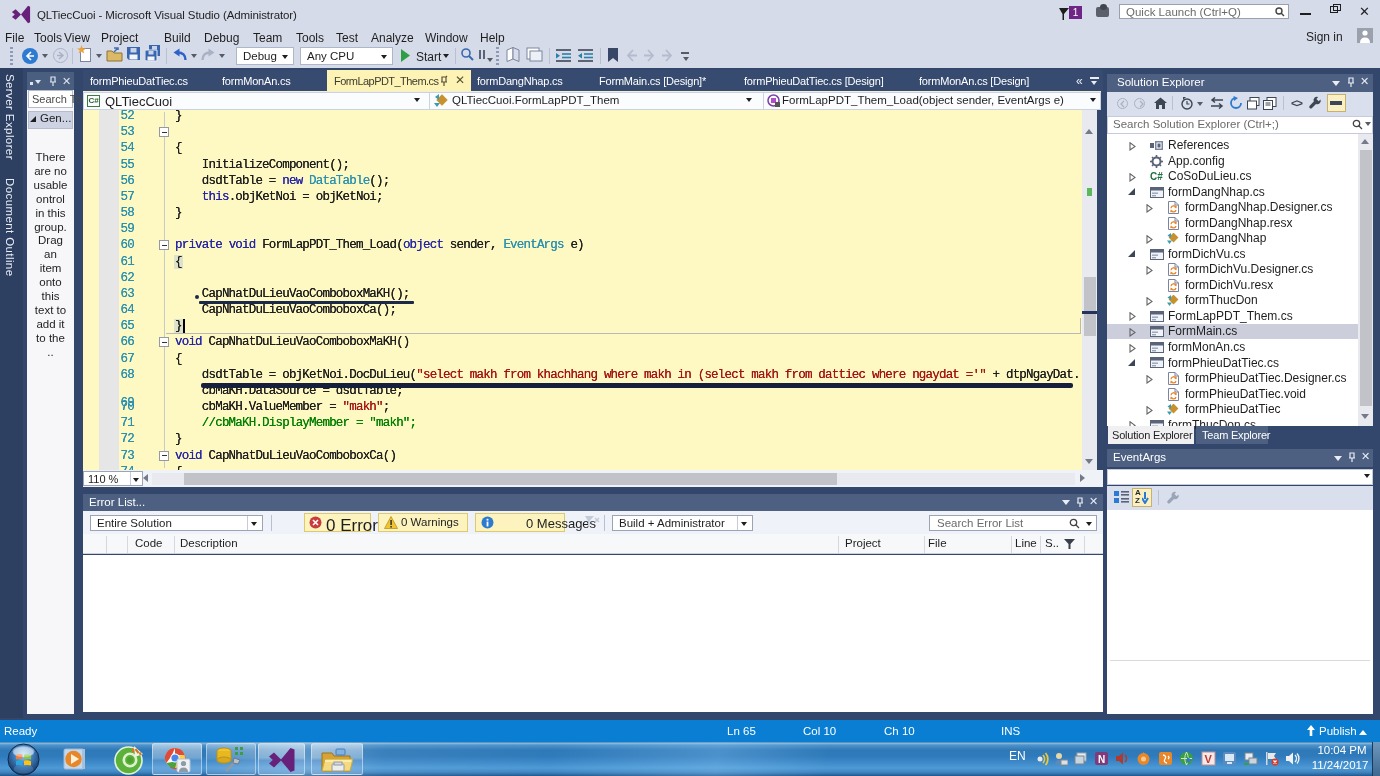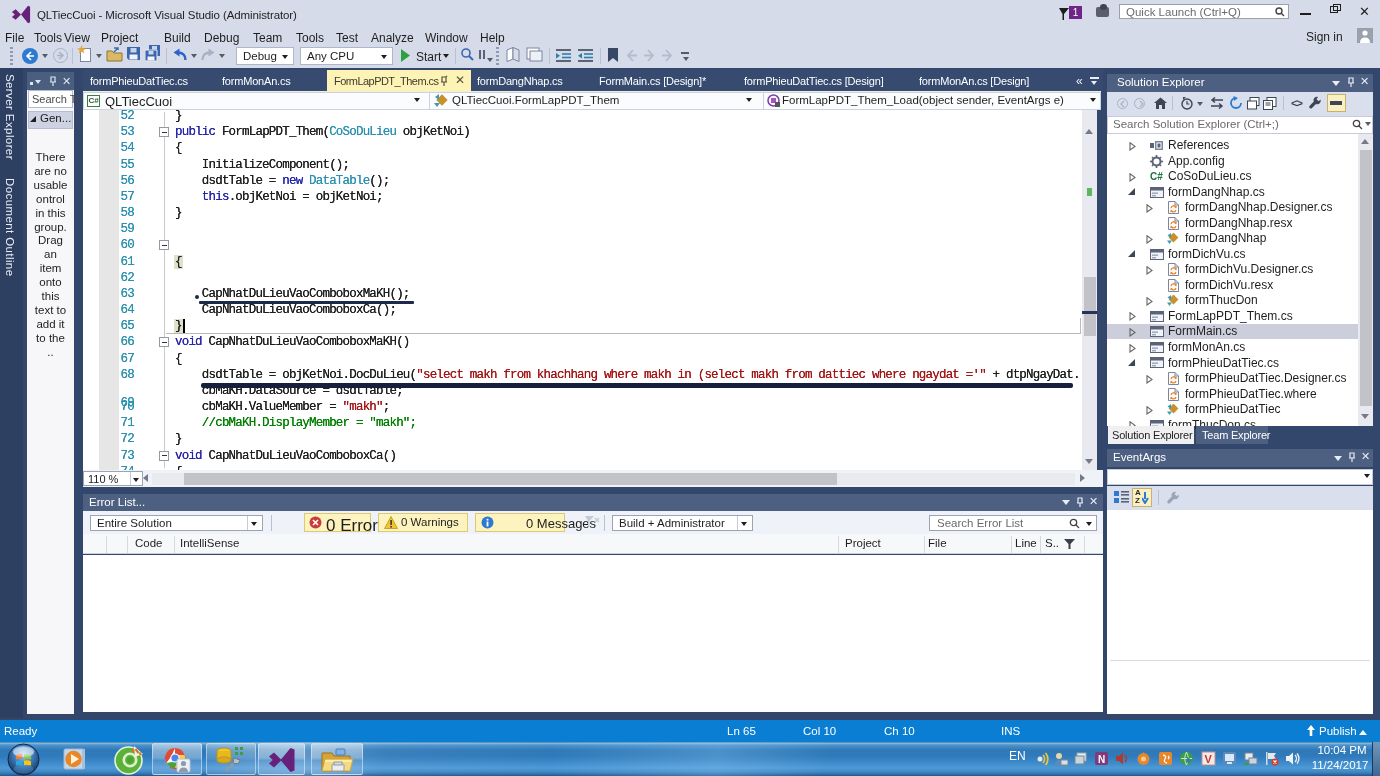--- a/index.html
+++ b/index.html
@@ -224,42 +224,42 @@
   </svg>
 <div class="a" style="left:452px;top:94px;font-size:11.5px">QLTiecCuoi.FormLapPDT_Them</div>
 <div class="a dd" style="left:746px;top:98px"></div>
 <svg class="a" style="left:767px;top:94px" width="14" height="13">
     <rect x="1" y="1" width="11" height="11" rx="5.5" fill="none" stroke="#7B3FA8" stroke-width="1.5"></rect>
     <rect x="4" y="4" width="5" height="5" fill="#B04FC8"></rect>
     <rect x="8" y="8" width="5" height="5" fill="#555"></rect>
   </svg>
 <div class="a" style="left:782px;top:94px;font-size:11.5px;white-space:nowrap">FormLapPDT_Them_Load(object sender, EventArgs e)</div>
 <div class="a dd" style="left:1090px;top:98px"></div>
-<div class="a" style="left:83px;top:110px;width:999px;height:360px;background:#ffffff;overflow:hidden">
+<div class="a" style="left:83px;top:110px;width:999px;height:360px;background:#fef9c3;overflow:hidden">
     <div class="a" style="left:16px;top:0;width:20px;height:360px;background:#E6E6E6"></div>
     <div class="a" style="left:83.0px;top:208.2px;width:915px;height:16.2px;border-top:-109.0px solid #B9B9B9;border-bottom:1px solid #B9B9B9;border-right:1px solid #B9B9B9"></div>
     <div class="a" style="left:91.0px;top:144.5px;width:9px;height:14px;background:#DFE2CA"></div>
     <div class="a" style="left:91.0px;top:209.2px;width:9px;height:14px;background:#DFE2CA"></div>
     <div class="a" style="left:81.0px;top:2.0px;width:1px;height:356px;background:#C9C9C9"></div>
     <div class="ln" style="top:-2.0px">52</div>
     <div class="cd" style="top:-2.0px">}</div>
     <div class="ln" style="top:14.2px">53</div>
-    <div class="cd" style="top:14.2px"><span class="k">public</span> FormLapPDT_Them(<span class="t">CoSoDuLieu</span> objKetNoi)</div>
     <div class="ln" style="top:30.3px">54</div>
     <div class="cd" style="top:30.3px">{</div>
     <div class="ln" style="top:46.5px">55</div>
     <div class="cd" style="top:46.5px">    InitializeComponent();</div>
     <div class="ln" style="top:62.7px">56</div>
     <div class="cd" style="top:62.7px">    dsdtTable = <span class="k">new</span> <span class="t">DataTable</span>();</div>
     <div class="ln" style="top:78.9px">57</div>
     <div class="cd" style="top:78.9px">    <span class="k">this</span>.objKetNoi = objKetNoi;</div>
     <div class="ln" style="top:95.0px">58</div>
     <div class="cd" style="top:95.0px">}</div>
     <div class="ln" style="top:111.2px">59</div>
     <div class="ln" style="top:127.4px">60</div>
+    <div class="cd" style="top:127.4px"><span class="k">private</span> <span class="k">void</span> FormLapPDT_Them_Load(<span class="k">object</span> sender, <span class="t">EventArgs</span> e)</div>
     <div class="ln" style="top:143.5px">61</div>
     <div class="cd" style="top:143.5px">{</div>
     <div class="ln" style="top:159.7px">62</div>
     <div class="ln" style="top:175.9px">63</div>
     <div class="cd" style="top:175.9px">    CapNhatDuLieuVaoComboboxMaKH();</div>
     <div class="ln" style="top:192.0px">64</div>
     <div class="cd" style="top:192.0px">    CapNhatDuLieuVaoComboboxCa();</div>
     <div class="ln" style="top:208.2px">65</div>
     <div class="cd" style="top:208.2px">}</div>
     <div class="ln" style="top:224.4px">66</div>
@@ -367,21 +367,21 @@
 <div class="a" style="left:83px;top:534px;width:1020px;height:20px;background:#F7F8FA;border-bottom:1px solid #CDD1DB"></div>
 <div class="a" style="left:106px;top:536px;width:1px;height:17px;background:#D5D8E0"></div>
 <div class="a" style="left:127px;top:536px;width:1px;height:17px;background:#D5D8E0"></div>
 <div class="a" style="left:174px;top:536px;width:1px;height:17px;background:#D5D8E0"></div>
 <div class="a" style="left:838px;top:536px;width:1px;height:17px;background:#D5D8E0"></div>
 <div class="a" style="left:924px;top:536px;width:1px;height:17px;background:#D5D8E0"></div>
 <div class="a" style="left:1011px;top:536px;width:1px;height:17px;background:#D5D8E0"></div>
 <div class="a" style="left:1040px;top:536px;width:1px;height:17px;background:#D5D8E0"></div>
 <div class="a" style="left:1084px;top:536px;width:1px;height:17px;background:#D5D8E0"></div>
 <div class="a" style="left:135px;top:537px;font-size:11.5px">Code</div>
-<div class="a" style="left:180px;top:537px;font-size:11.5px">IntelliSense</div>
+<div class="a" style="left:180px;top:537px;font-size:11.5px">Description</div>
 <div class="a" style="left:845px;top:537px;font-size:11.5px">Project</div>
 <div class="a" style="left:928px;top:537px;font-size:11.5px">File</div>
 <div class="a" style="left:1015px;top:537px;font-size:11.5px">Line</div>
 <div class="a" style="left:1045px;top:537px;font-size:11.5px">S..</div>
 <svg class="a" style="left:1064px;top:539px" width="11" height="10">
     <path d="M0 0 L11 0 L6.5 5 L6.5 10 L4.5 10 L4.5 5 Z" fill="#3A3F4A"></path>
   </svg>
 <div class="a" style="left:83px;top:555px;width:1020px;height:157px;background:#FFFFFF"></div>
 
 <div class="a" style="left:1107px;top:74px;width:266px;height:18px;background:#4D6082"></div>
@@ -600,21 +600,21 @@
   </svg>
 <div class="trow" style="left:1185px;top:371.0px">formPhieuDatTiec.Designer.cs</div>
 <svg class="a" style="left:1168px;top:388px" width="11" height="13">
     <path d="M0.5 0.5 L7 0.5 L10.5 4 L10.5 12.5 L0.5 12.5 Z" fill="#fff" stroke="#7A86A0"></path>
     <path d="M7 0.5 L7 4 L10.5 4" fill="none" stroke="#7A86A0"></path>
     <path d="M3 7.2 A2.6 2.6 0 0 1 8 6.4" stroke="#E8872A" stroke-width="1.3" fill="none"></path>
     <path d="M8.8 4.6 L8.3 7.6 L6 5.9 Z" fill="#E8872A"></path>
     <path d="M8 9 A2.6 2.6 0 0 1 3.2 9.6" stroke="#E8872A" stroke-width="1.3" fill="none"></path>
     <path d="M2.2 11.4 L2.7 8.4 L5 10.1 Z" fill="#E8872A"></path>
   </svg>
-<div class="trow" style="left:1185px;top:386.5px">formPhieuDatTiec.where</div>
+<div class="trow" style="left:1185px;top:386.5px">formPhieuDatTiec.void</div>
 <svg class="a" style="left:1146px;top:405.5px" width="7" height="9">
     <path d="M1 0.8 L6 4.4 L1 8 Z" fill="none" stroke="#646464" stroke-width="1.1"></path>
   </svg>
 <svg class="a" style="left:1167px;top:404px" width="13" height="11">
     <rect x="3" y="1" width="7" height="7" fill="#C8912D" transform="rotate(45 6.5 4.5)"></rect>
     <path d="M0.5 2.5 L4 0 L4 5 Z" fill="#3A9BB5"></path>
     <path d="M2.5 11 L0 7.5 L5 7.5 Z" fill="#3A9BB5"></path>
   </svg>
 <div class="trow" style="left:1185px;top:402.0px">formPhieuDatTiec</div>
 <svg class="a" style="left:1129px;top:421.1px" width="7" height="9">

